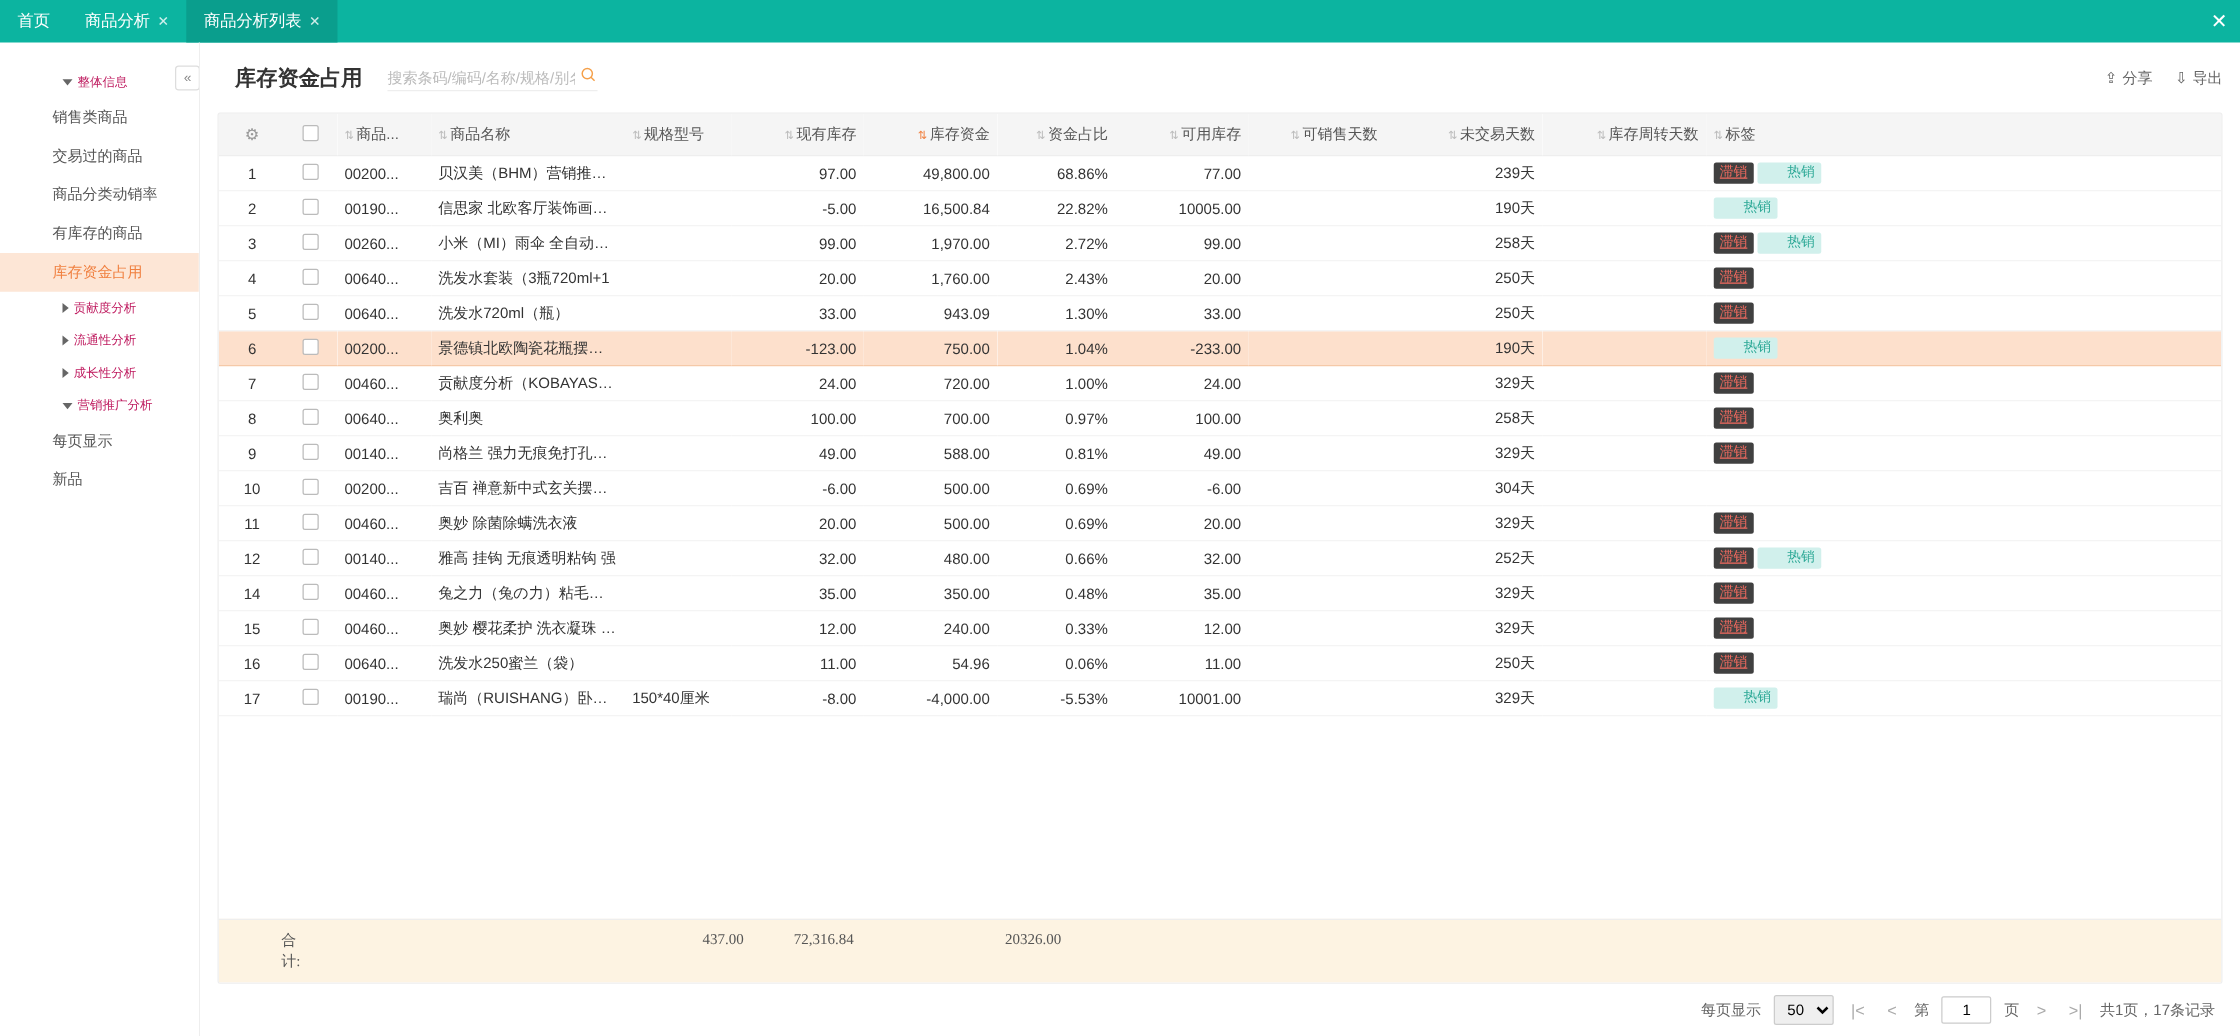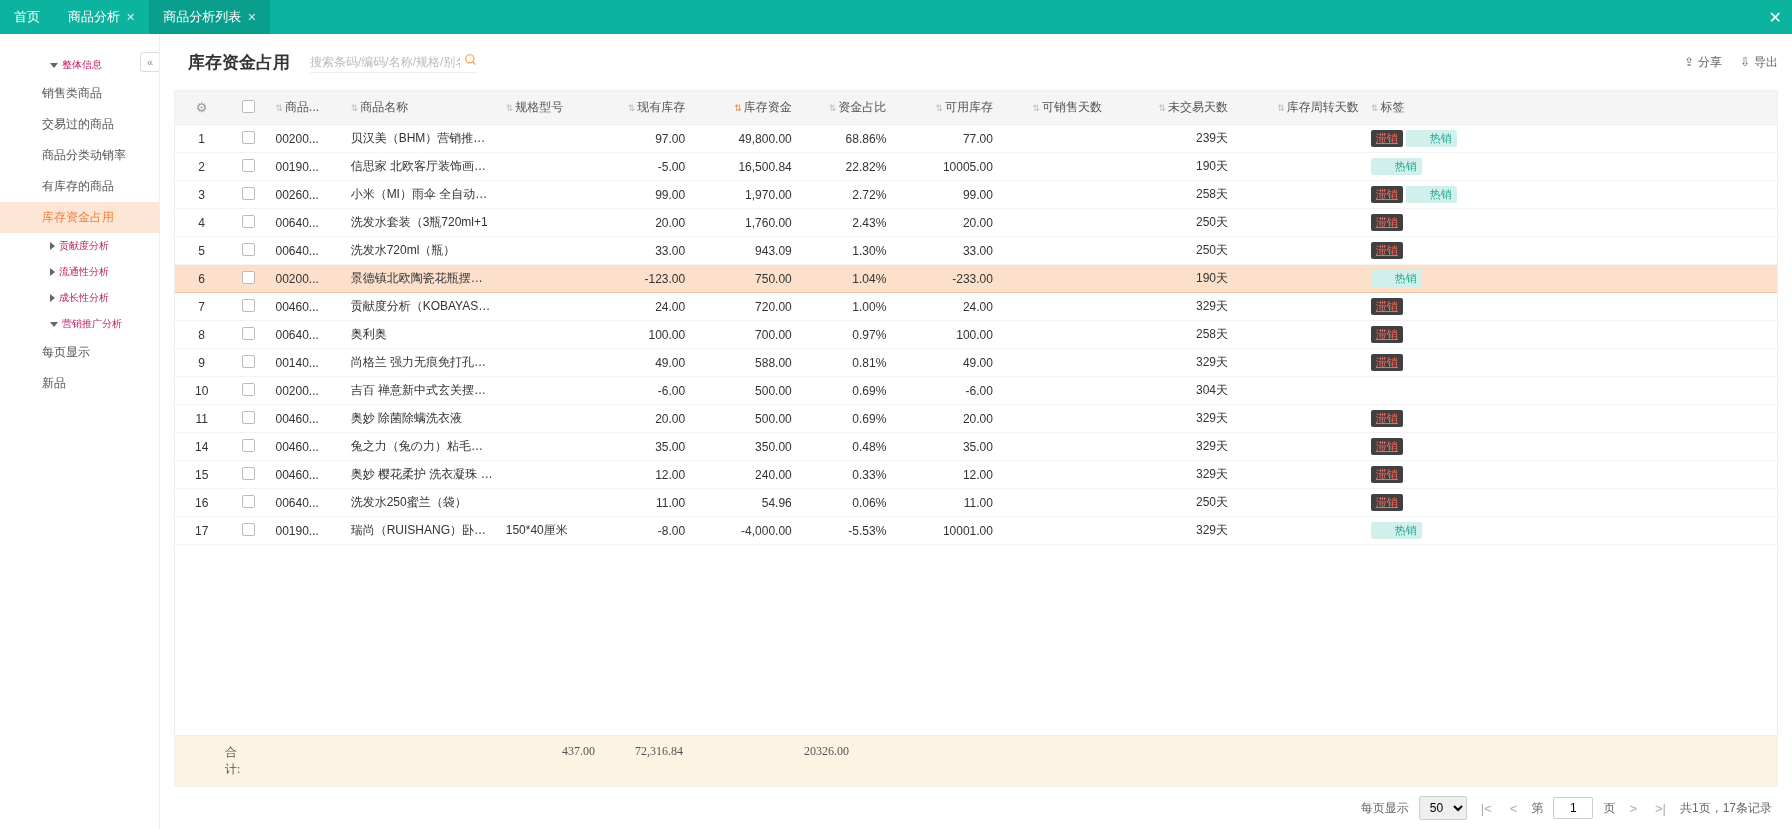--- a/index.html
+++ b/index.html
@@ -324,20 +324,35 @@
                 <td class="num">20.00</td>
                 <td class="num">500.00</td>
                 <td class="num">0.69%</td>
                 <td class="num">20.00</td>
                 <td class="num"></td>
                 <td class="num">329天</td>
                 <td class="num"></td>
                 <td><span class="tag slow">滞销</span></td>
               </tr>
               <tr>
+                <td class="ctr">12</td>
+                <td class="ctr"><span class="checkbox"></span></td>
+                <td class="">00140...</td>
+                <td class="">雅高 挂钩 无痕透明粘钩 强</td>
+                <td class=""></td>
+                <td class="num">32.00</td>
+                <td class="num">480.00</td>
+                <td class="num">0.66%</td>
+                <td class="num">32.00</td>
+                <td class="num"></td>
+                <td class="num">252天</td>
+                <td class="num"></td>
+                <td><span class="tag slow">滞销</span><span class="tag hot">热销</span></td>
+              </tr>
+              <tr>
                 <td class="ctr">14</td>
                 <td class="ctr"><span class="checkbox"></span></td>
                 <td class="">00460...</td>
                 <td class="">兔之力（兔の力）粘毛器黏</td>
                 <td class=""></td>
                 <td class="num">35.00</td>
                 <td class="num">350.00</td>
                 <td class="num">0.48%</td>
                 <td class="num">35.00</td>
                 <td class="num"></td>

